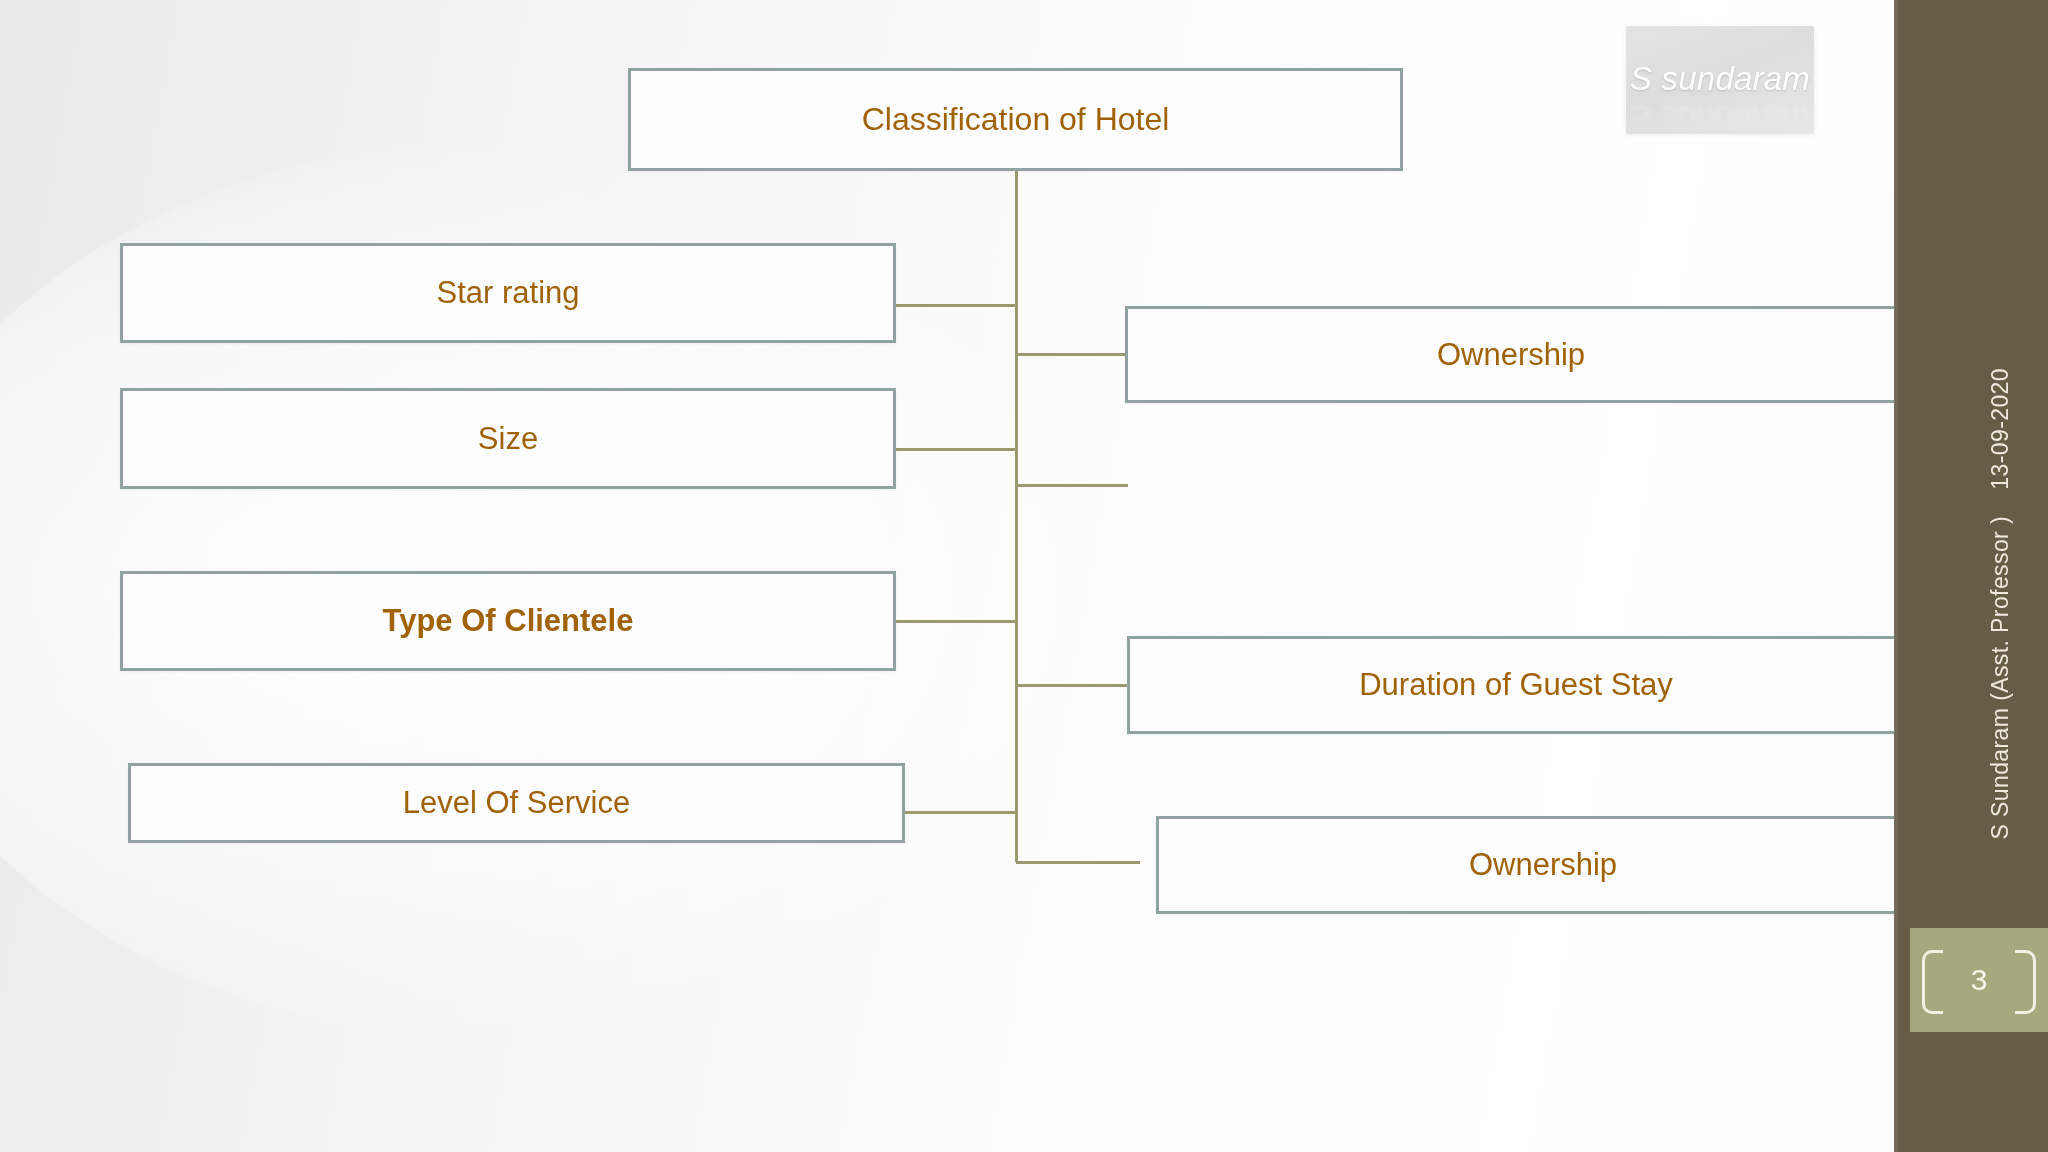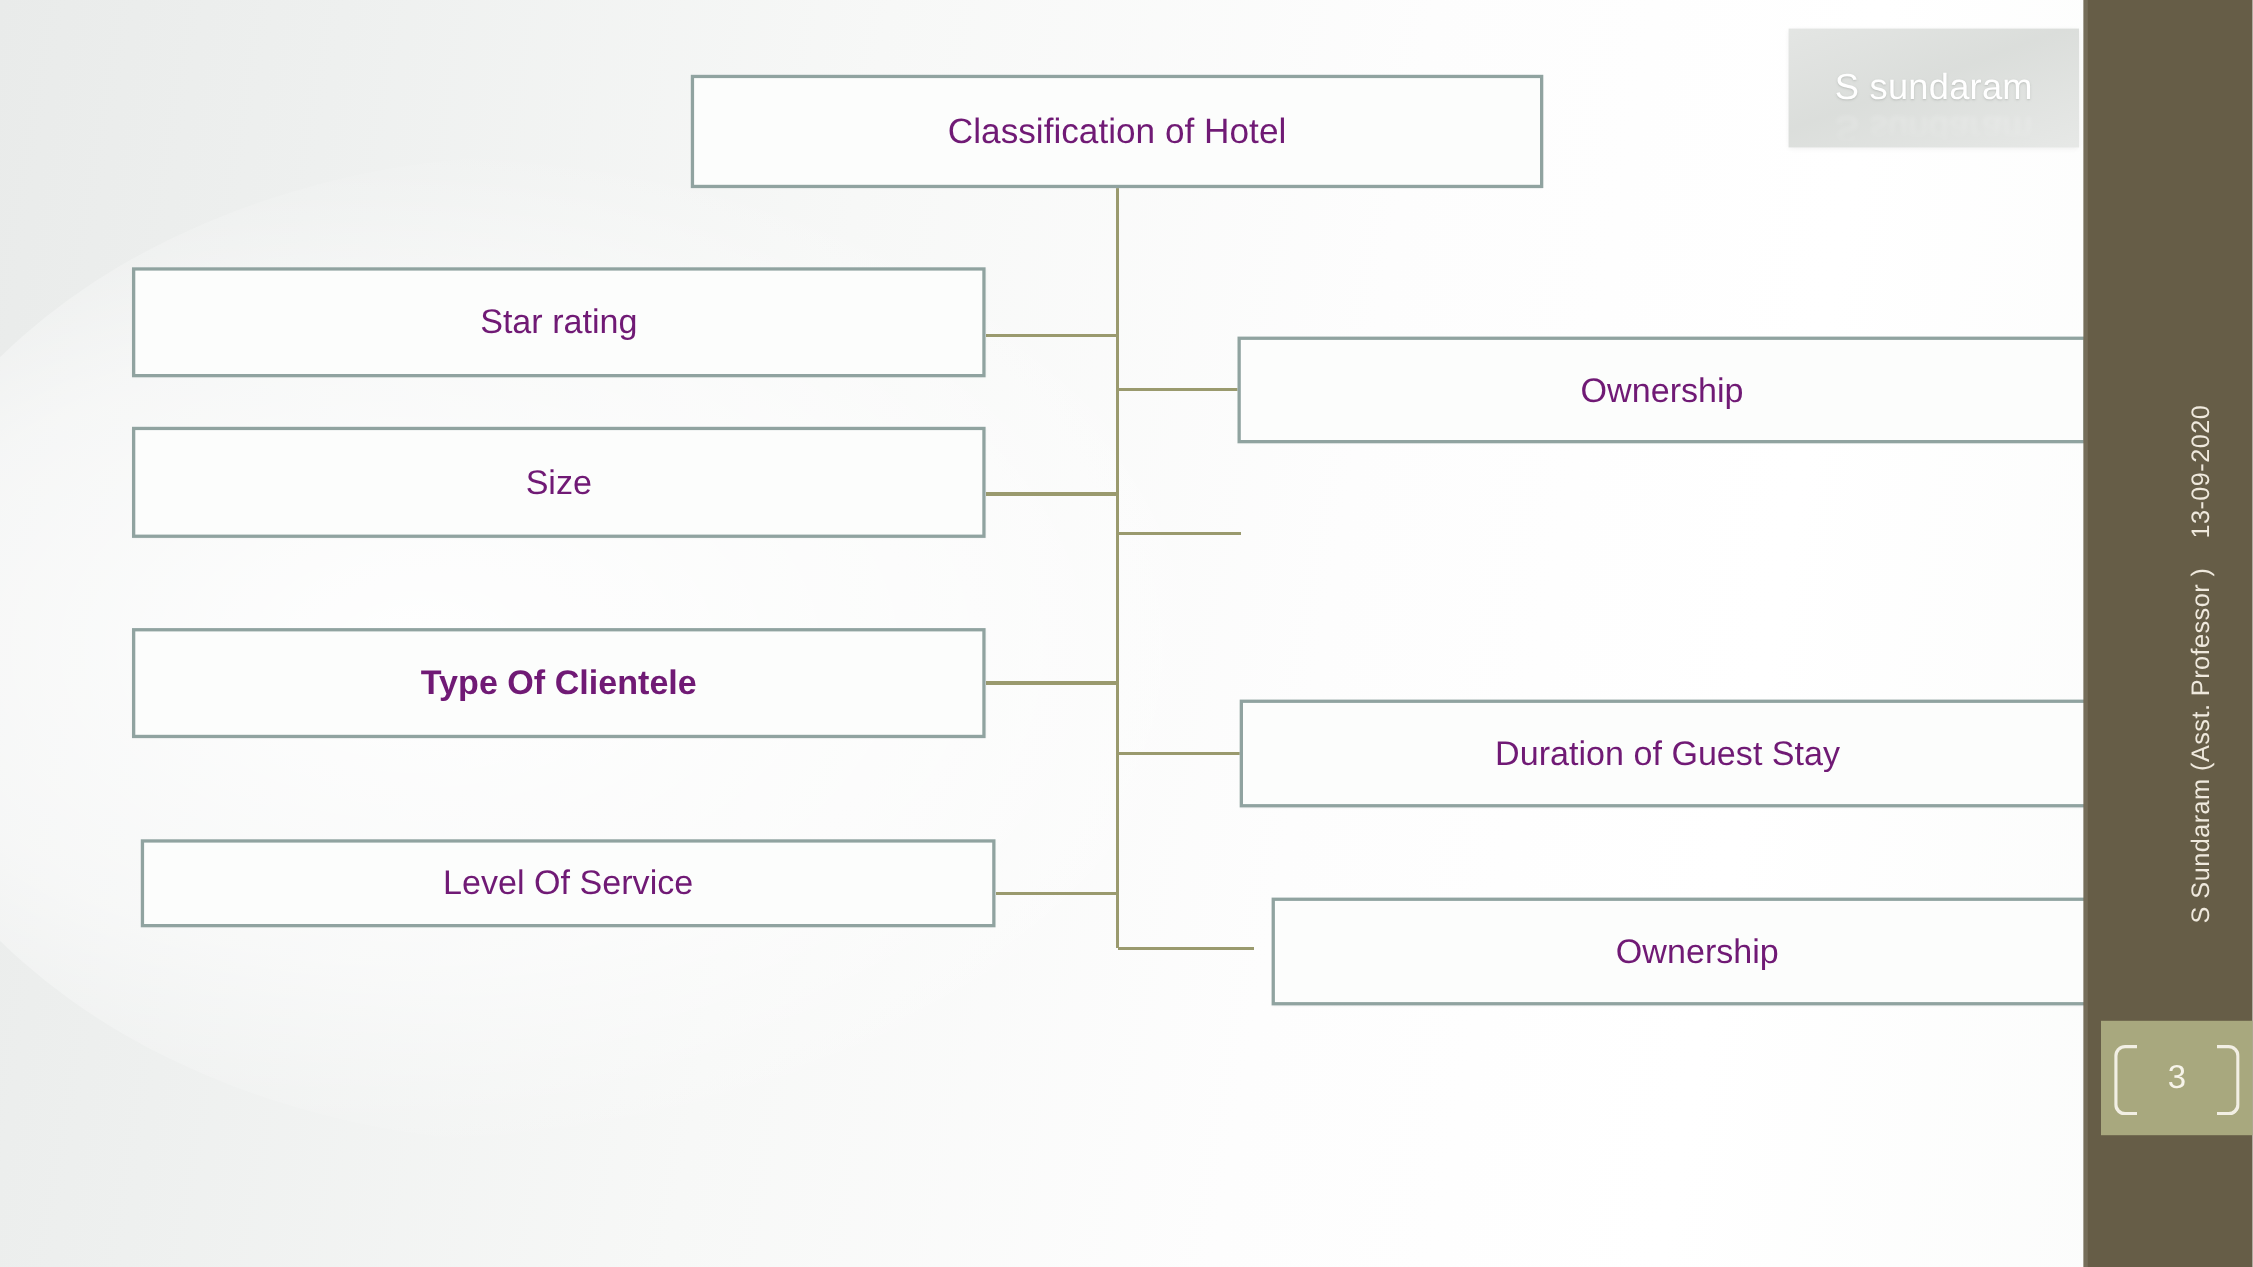--- a/index.html
+++ b/index.html
@@ -115,28 +115,29 @@
     color: #f7f4ea;
     font-size: 30px;
     line-height: 1;
   }
 
   
   .watermark {
     position: absolute;
     left: 1626px;
     top: 26px;
-    width: 264px;
+    width: 188px;
     height: 108px;
     background: linear-gradient(160deg,
         rgba(226,228,226,0.95) 0%,
         rgba(216,219,216,0.92) 45%,
         rgba(228,230,228,0.9) 100%);
     box-shadow: 0 1px 5px rgba(0,0,0,0.07);
     overflow: hidden;
+    font-style: italic;
   }
   .watermark-text {
     position: absolute;
     left: 0;
     right: 0;
     top: 34px;
     text-align: center;
     color: #ffffff;
     font-size: 33px;
     letter-spacing: 0.2px;
@@ -179,21 +180,21 @@
     position: absolute;
     box-sizing: border-box;
     background: #fcfdfc;
     border: 3px solid #90a3a0;
     display: flex;
     align-items: center;
     justify-content: center;
     box-shadow: 0 1px 2px rgba(0,0,0,0.05);
   }
   .node-label {
-    color: #701a75;
+    color: #a16207;
     font-size: 31px;
     line-height: 1.2;
     text-align: center;
     padding: 0 16px;
   }
   .node.root .node-label {
     font-size: 32px;
   }
 </style>
 </head>

